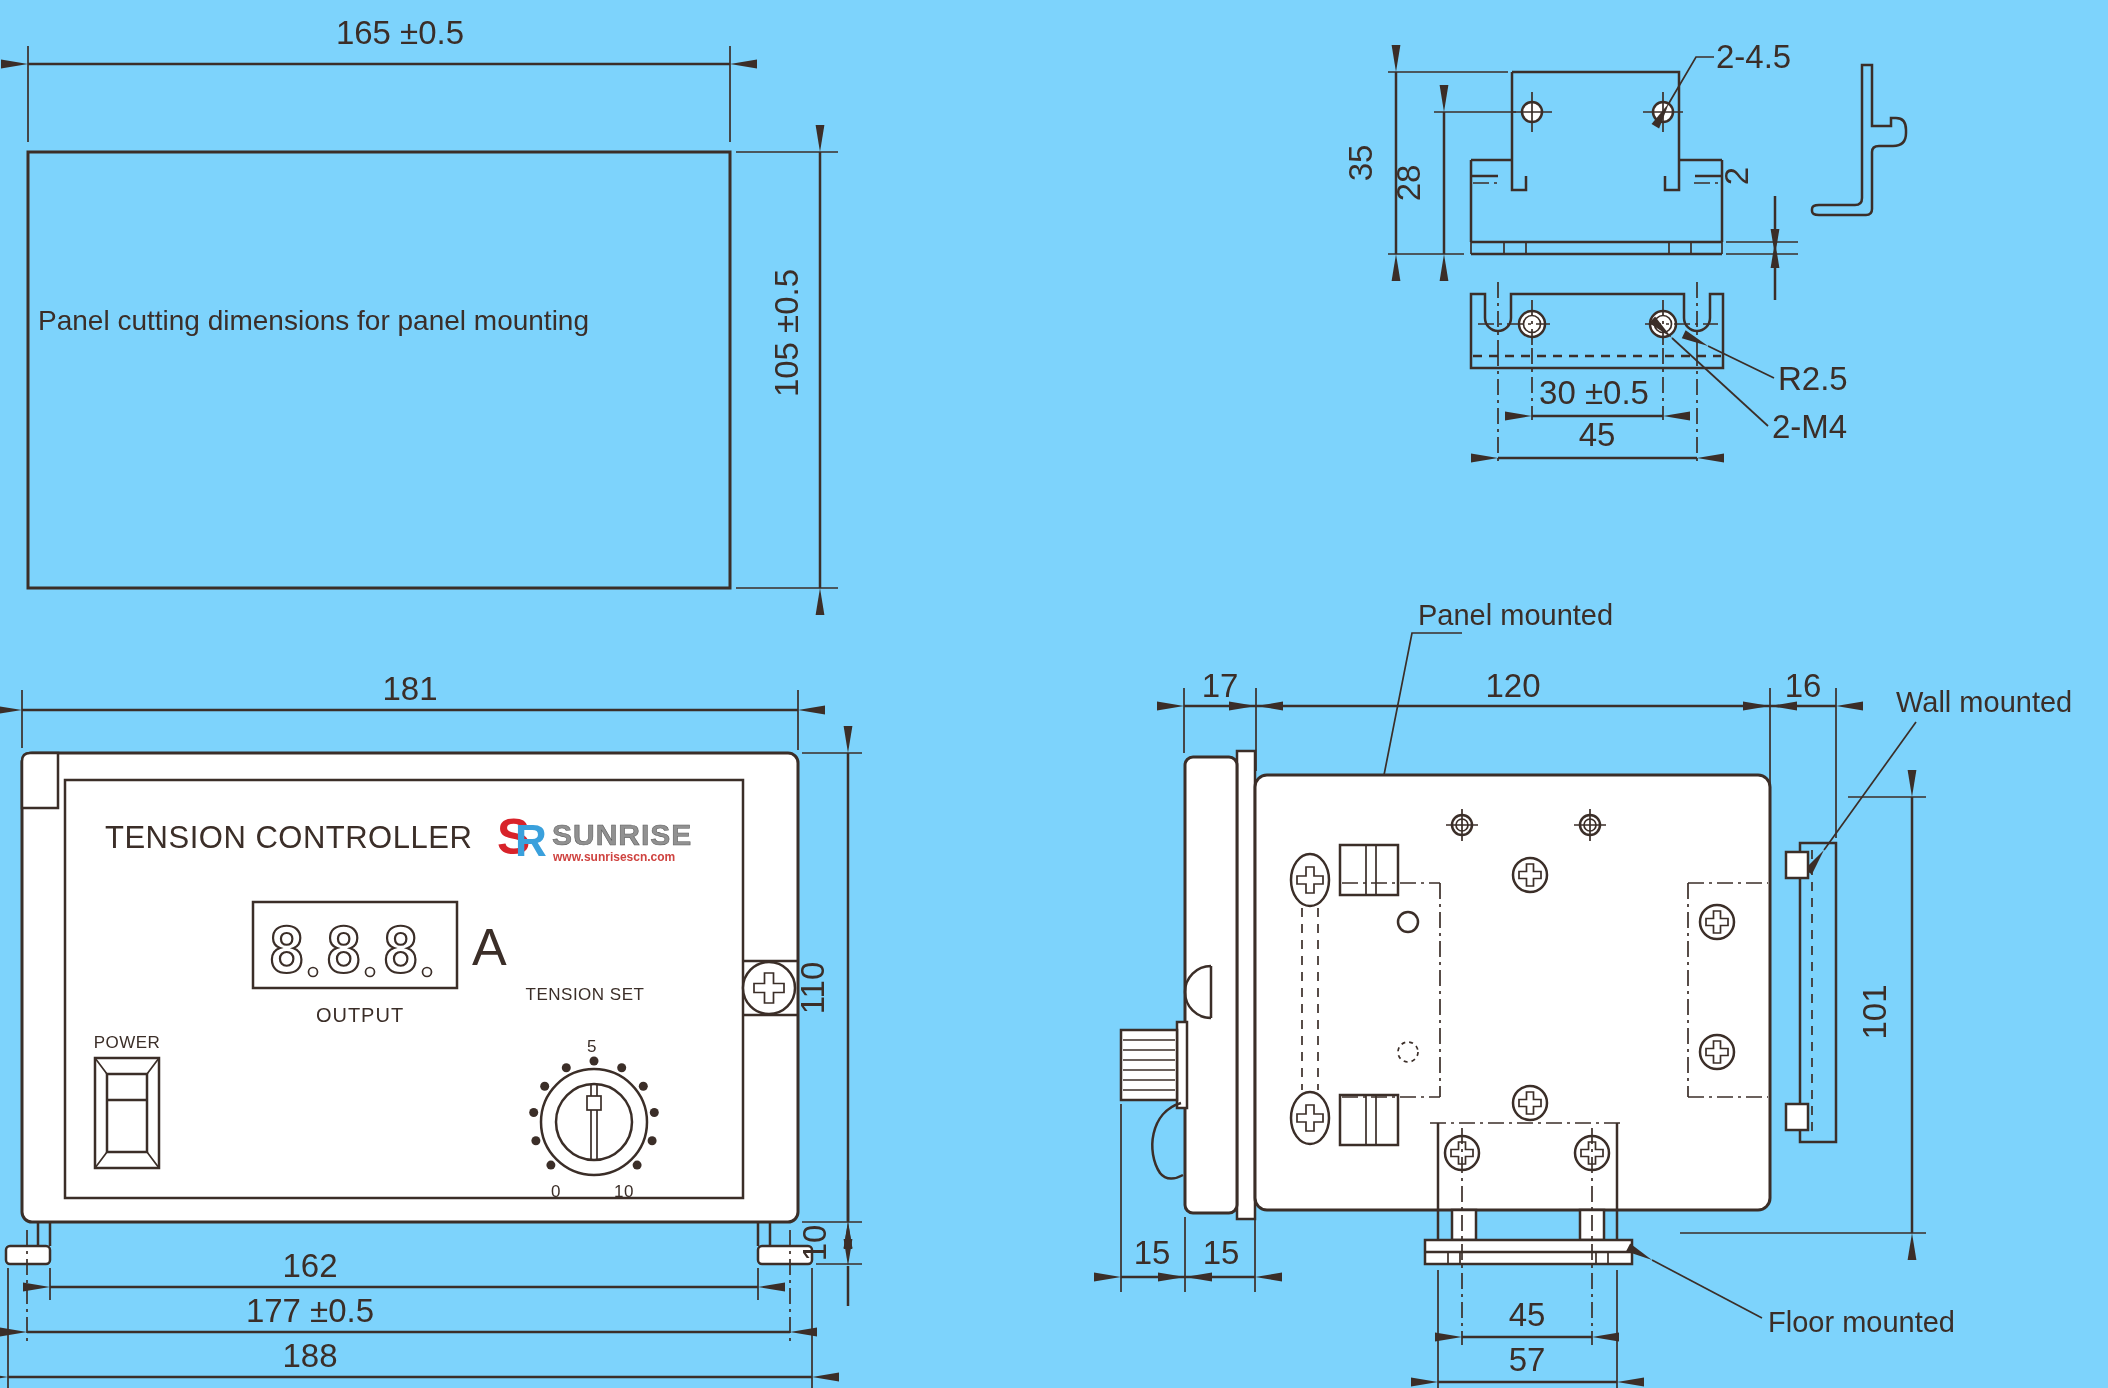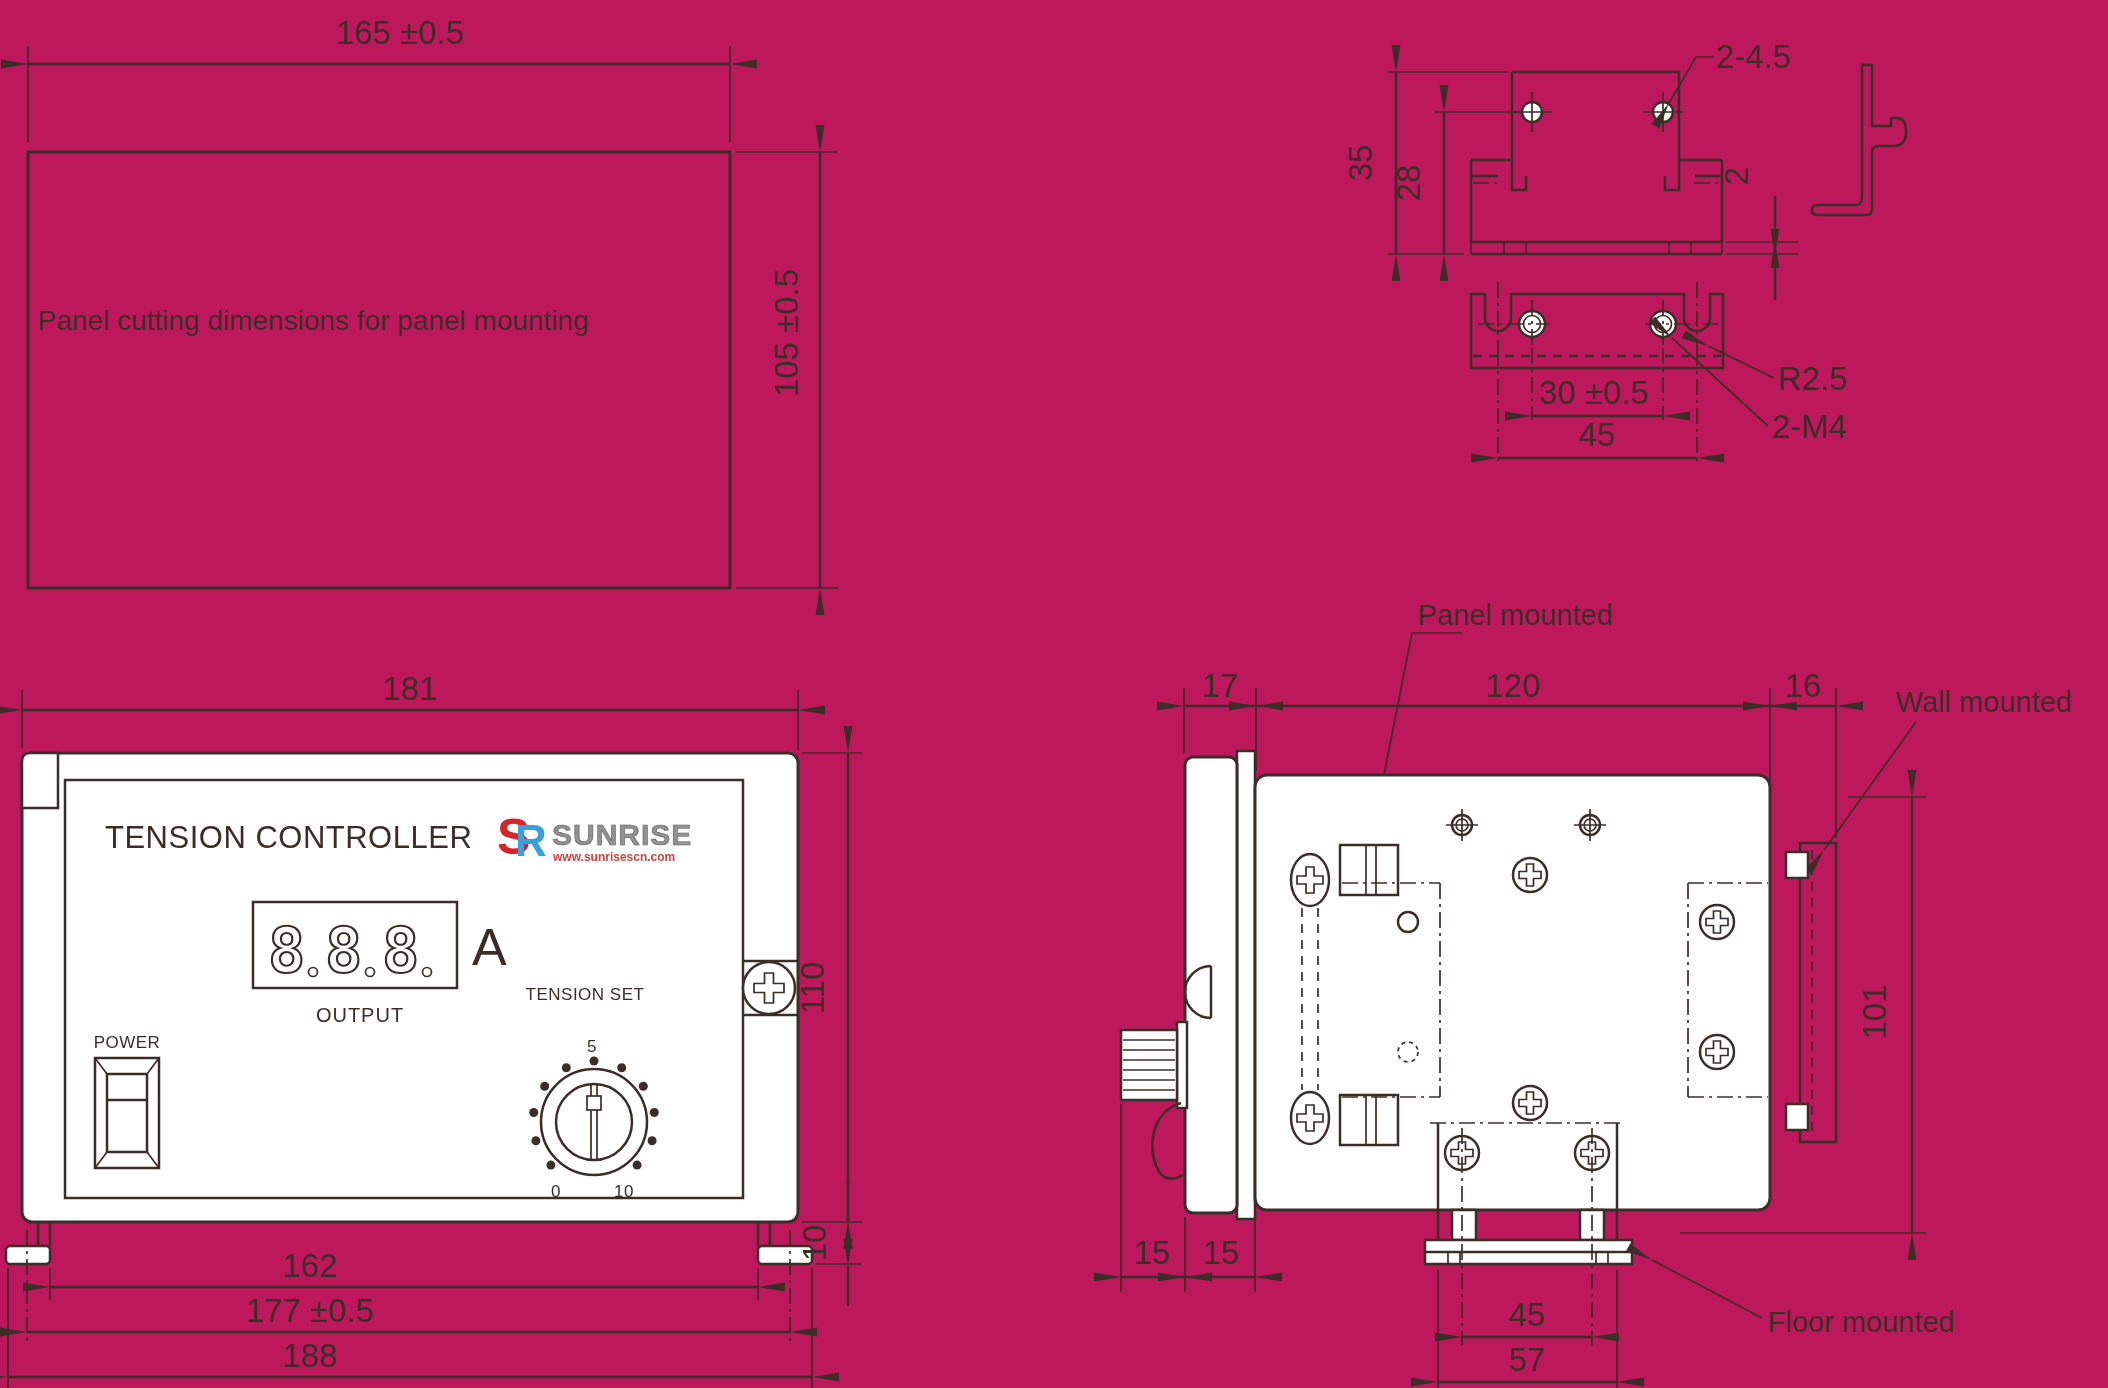--- a/index.html
+++ b/index.html
@@ -1,16 +1,16 @@
 <!DOCTYPE html>
 <html><head>
 <meta charset="utf-8">
 <style>
   html,body{margin:0;padding:0;background:#ffffff;}
-  .canvas{position:relative;width:2108px;height:1388px;background:#be185d;overflow:hidden;}
+  .canvas{position:relative;width:2108px;height:1388px;background:#7dd3fc;overflow:hidden;}
   svg{position:absolute;left:0;top:0;}
   
   .s1{fill:none;stroke:#3b2e28;stroke-width:1.7;}
   .s2{fill:none;stroke:#3b2e28;stroke-width:2.5;}
   .s3{fill:none;stroke:#3b2e28;stroke-width:3;}
   .fw{fill:#ffffff;}
   .dd{stroke-dasharray:16 5 3 5;}
   .dsh{stroke-dasharray:9 7;}
   .dot4{stroke-dasharray:4 4;}
   

